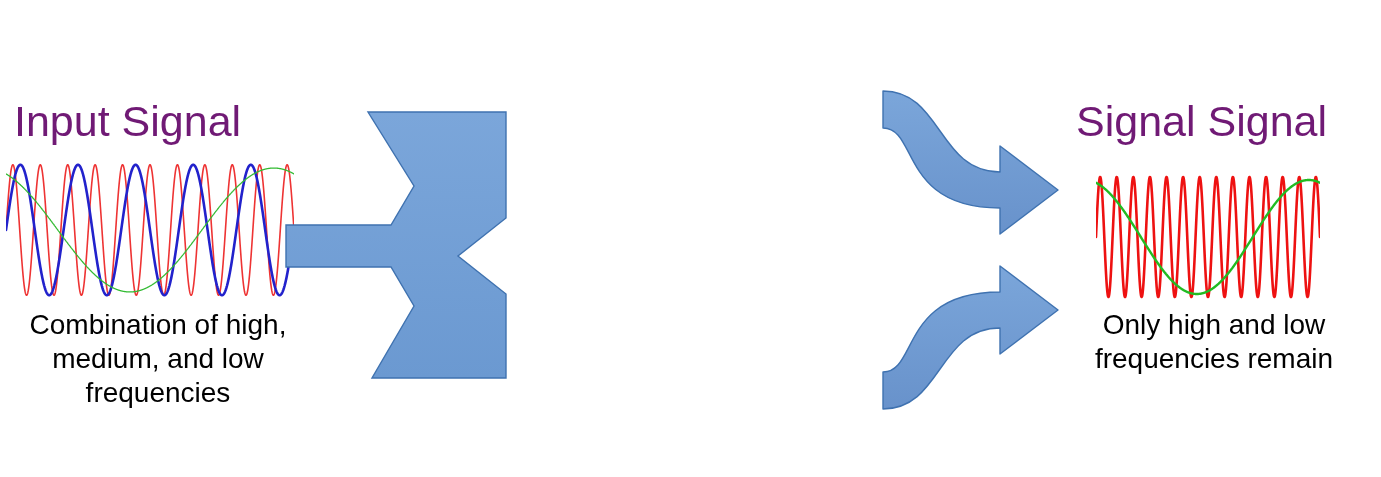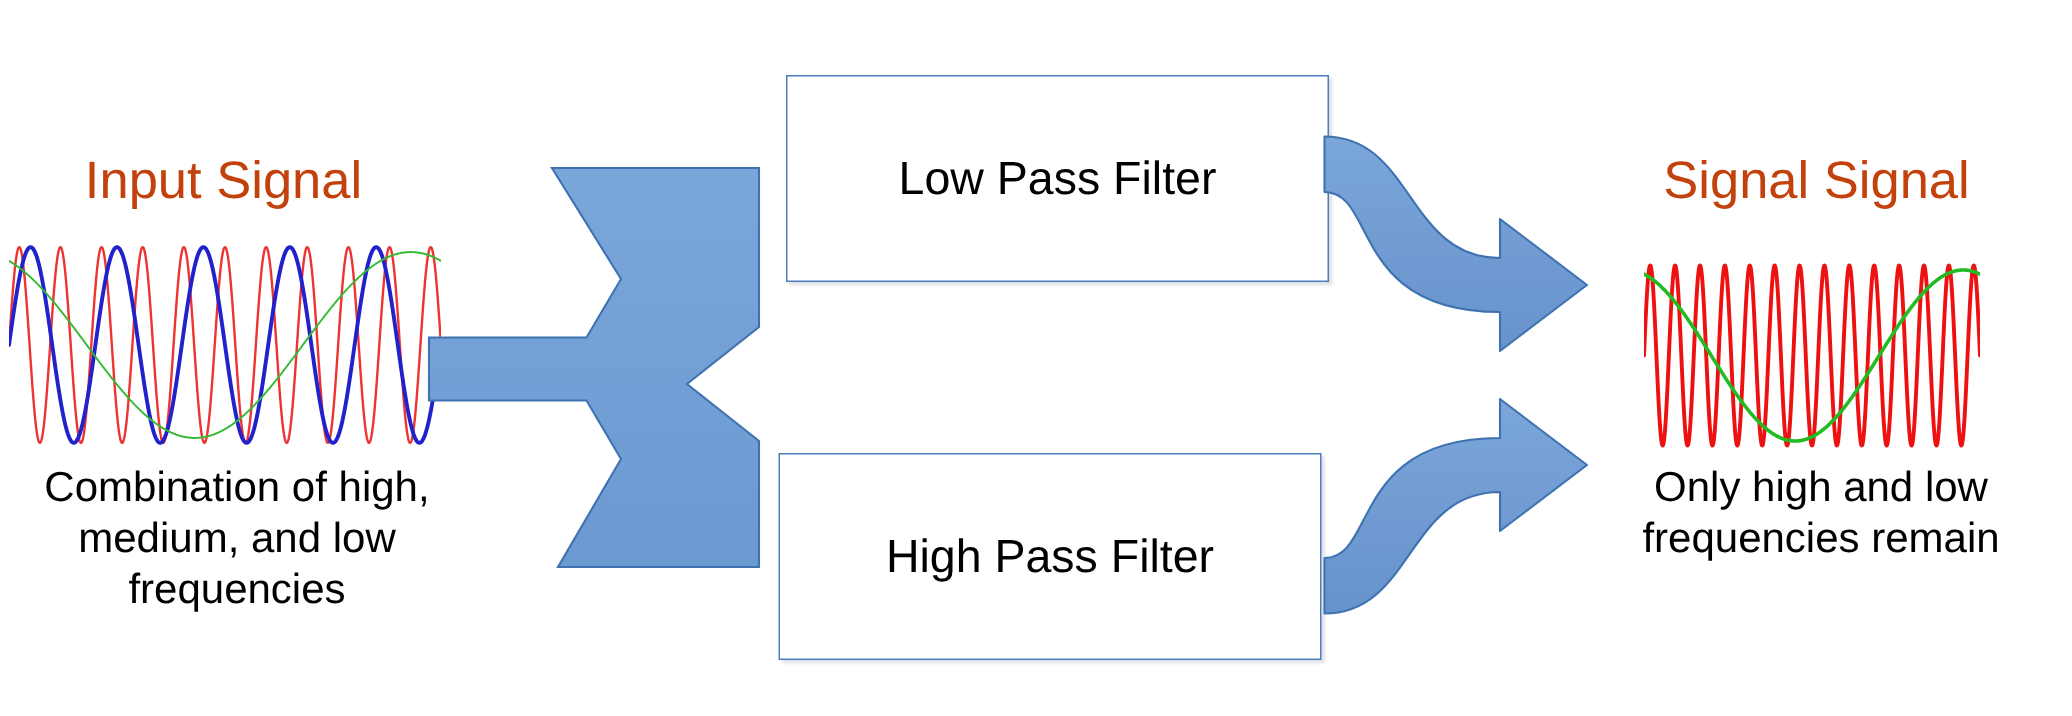--- a/index.html
+++ b/index.html
@@ -15,24 +15,23 @@
     position: relative;
     width: 1381px;
     height: 477px;
     background: #ffffff;
     overflow: hidden;
   }
   .abs { position: absolute; }
 
   
   .sig-title {
-    font-size: 35px;
+    font-size: 43px;
     line-height: 38px;
-    color: #c2410c;
-    text-align: center;
+    color: #701a75;
     white-space: nowrap;
     font-weight: 400;
   }
   #input-title  { left: 14px;   top: 102px; width: 270px; }
   #output-title { left: 1076px; top: 102px; width: 270px; }
 
   
   .sig-caption {
     font-size: 28px;
     line-height: 34px;
@@ -107,27 +106,21 @@
                L 172,148
                L 220,186
                L 220,270
                L 86,270
                L 128,198
                L 105,159
                L 0,159 Z"></path>
     </svg>
   </div>
 
-  <div class="abs filter-box" id="low-pass-box">
-    <span>Low Pass Filter</span>
-  </div>
 
-  <div class="abs filter-box" id="high-pass-box">
-    <span>High Pass Filter</span>
-  </div>
 
   <div class="abs" id="curve-arrow-top">
     <svg class="arrow-svg" viewBox="0 0 180 160">
       <defs>
         <linearGradient id="curvGradA" x1="0" y1="0" x2="0" y2="1">
           <stop offset="0%" stop-color="#7ba6da"></stop>
           <stop offset="100%" stop-color="#6892cb"></stop>
         </linearGradient>
       </defs>
       <path fill="url(#curvGradA)" stroke="#3f72b0" stroke-width="1.4" stroke-linejoin="round" d="M 3,3

